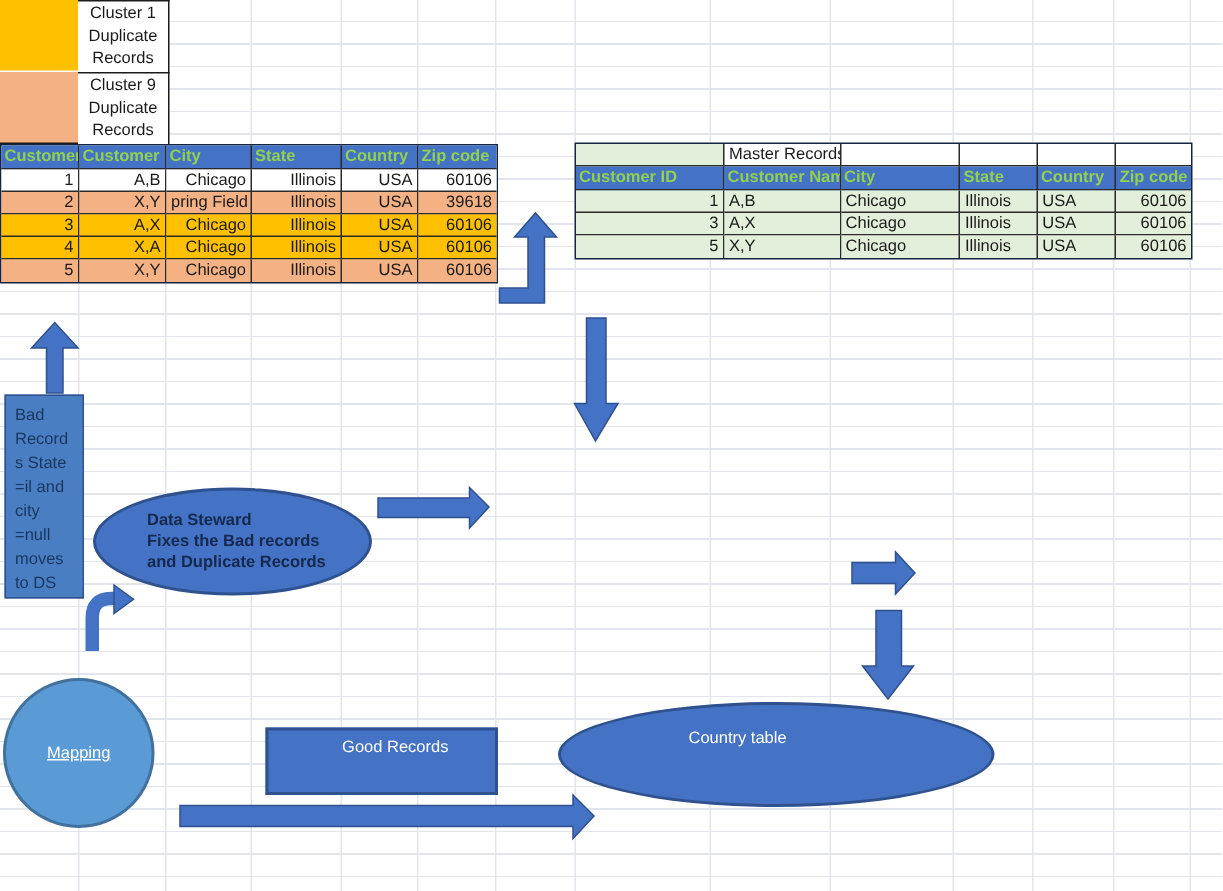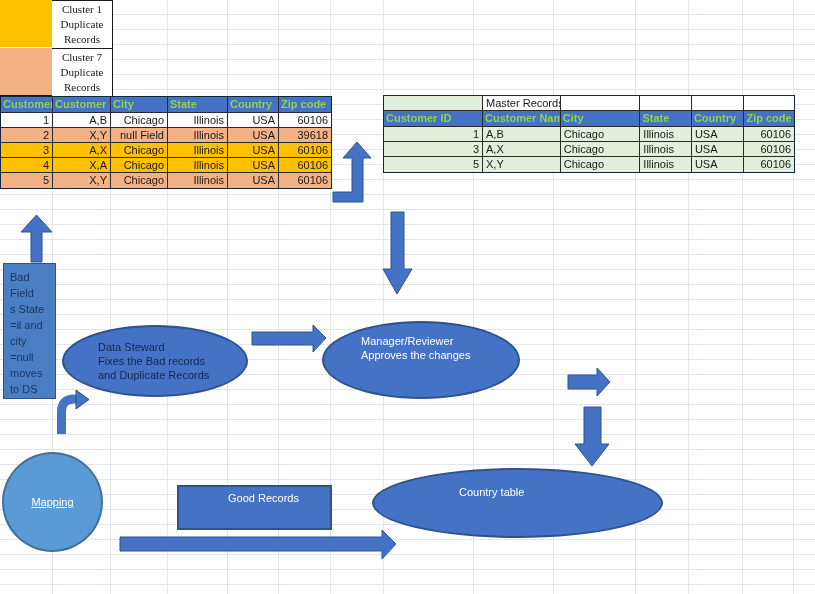--- a/index.html
+++ b/index.html
@@ -2,21 +2,21 @@
 <html><head>
 <meta charset="utf-8">
 <style>
   html,body{margin:0;padding:0;background:#fff;}
   #canvas{position:relative;width:815px;height:594px;overflow:hidden;
           font-family:"Liberation Sans",sans-serif;font-size:11px;color:#1a1a1a;
           background:repeating-linear-gradient(180deg,#ffffff 0px,#ffffff 14px,#e2e6ec 14px,#e2e6ec 15px);}
   .vline{position:absolute;top:0;bottom:0;width:1px;background:#e2e6ec;z-index:0;}
 
   
-  .legend{position:absolute;left:0;top:0;z-index:2;font-family:Liberation Serif, serif;}
+  .legend{position:absolute;left:0;top:0;z-index:2;}
   .lrow{display:flex;}
   .lswatch{width:52px;height:47px;border-bottom:1px solid #1a1a1a;}
   .llabel{width:60px;height:47px;border:1px solid #1a1a1a;border-left:none;background:#fff;
           display:flex;align-items:center;justify-content:center;text-align:center;
           white-space:pre-line;line-height:15px;}
   .lrow:first-child .llabel{border-bottom:none;}
   .lrow:first-child .lswatch{border-bottom:none;}
 
   
   .xtable{position:absolute;z-index:2;border:1px solid #15243f;background:#fff;}
@@ -35,21 +35,21 @@
   .mc0{width:102px;} .mc1{width:80px;} .mc2{width:82px;} .mc3{width:53px;} .mc4{width:54px;} .mc5{width:51px;}
   .mtitle-green{background:#E2EFDA;}
   .mrow .tcell{background:#E2EFDA;}
 
   
   .shape{position:absolute;z-index:2;box-sizing:border-box;}
   #bad-note{left:3px;top:263px;width:53px;height:136px;background:#4A7EC2;border:1px solid #2F528F;
             color:#17375E;line-height:16px;padding:5px 0 0 6px;white-space:pre-line;}
   .ellipse{border-radius:50%;background:#4472C4;border:2px solid #2F528F;
            display:flex;align-items:center;}
-  #ds-ellipse{left:62px;top:325px;width:186px;height:72px;color:#14294d;}
+  #ds-ellipse{left:62px;top:325px;width:186px;height:72px;color:#14294d;font-weight:bold;}
   #ds-ellipse .etext{margin-left:34px;white-space:pre-line;line-height:14px;}
   #mgr-ellipse{left:322px;top:321px;width:198px;height:78px;color:#fff;}
   #mgr-ellipse .etext{margin-left:37px;white-space:pre-line;line-height:14px;transform:translateY(-12px);}
   #mapping-circle{left:2px;top:452px;width:101px;height:100px;background:#5B9BD5;border:2px solid #41719C;
                   color:#fff;justify-content:center;text-decoration:underline;}
   #good-rect{left:177px;top:485px;width:155px;height:45px;background:#4472C4;border:2px solid #2F528F;
              color:#fff;display:flex;align-items:center;justify-content:center;padding-left:18px;}
   #good-rect .etext{transform:translateY(-10px);}
   #target-ellipse{left:372px;top:468px;width:291px;height:70px;color:#fff;}
   #target-ellipse .etext{position:absolute;left:85px;top:16px;white-space:nowrap;}
@@ -81,21 +81,21 @@
 
   <div class="legend">
     <div class="lrow">
       <div class="lswatch" style="background:#FFC000"></div>
       <div class="llabel">Cluster 1
 Duplicate
 Records</div>
     </div>
     <div class="lrow">
       <div class="lswatch" style="background:#F4B183"></div>
-      <div class="llabel">Cluster 7
+      <div class="llabel">Cluster 9
 Duplicate
 Records</div>
     </div>
   </div>
 
   <div class="xtable" id="cluster-table">
     <div class="trow">
       <div class="tcell hcell cl0 l">Customer</div>
       <div class="tcell hcell cl1 l">Customer N</div>
       <div class="tcell hcell cl2 l">City</div>
@@ -110,21 +110,21 @@
           <div class="tcell cl1 r" style="background: rgb(255, 255, 255);">A,B</div>
           <div class="tcell cl2 r" style="background: rgb(255, 255, 255);">Chicago</div>
           <div class="tcell cl3 r" style="background: rgb(255, 255, 255);">Illinois</div>
           <div class="tcell cl4 r" style="background: rgb(255, 255, 255);">USA</div>
           <div class="tcell cl5 r" style="background: rgb(255, 255, 255);">60106</div>
         </div>
 
         <div class="trow">
           <div class="tcell cl0 r" style="background: rgb(244, 177, 131);">2</div>
           <div class="tcell cl1 r" style="background: rgb(244, 177, 131);">X,Y</div>
-          <div class="tcell cl2 r" style="background: rgb(244, 177, 131);">null Field</div>
+          <div class="tcell cl2 r" style="background: rgb(244, 177, 131);">pring Field</div>
           <div class="tcell cl3 r" style="background: rgb(244, 177, 131);">Illinois</div>
           <div class="tcell cl4 r" style="background: rgb(244, 177, 131);">USA</div>
           <div class="tcell cl5 r" style="background: rgb(244, 177, 131);">39618</div>
         </div>
 
         <div class="trow">
           <div class="tcell cl0 r" style="background: rgb(255, 192, 0);">3</div>
           <div class="tcell cl1 r" style="background: rgb(255, 192, 0);">A,X</div>
           <div class="tcell cl2 r" style="background: rgb(255, 192, 0);">Chicago</div>
           <div class="tcell cl3 r" style="background: rgb(255, 192, 0);">Illinois</div>
@@ -194,38 +194,34 @@
           <div class="tcell mc1 l">X,Y</div>
           <div class="tcell mc2 l">Chicago</div>
           <div class="tcell mc3 l">Illinois</div>
           <div class="tcell mc4 l">USA</div>
           <div class="tcell mc5 r">60106</div>
         </div>
       </div>
   </div>
 
   <div class="shape" id="bad-note">Bad
-Field
+Record
 s State
 =il and
 city
 =null
 moves
 to DS</div>
 
   <div class="shape ellipse" id="ds-ellipse">
     <div class="etext">Data Steward
 Fixes the Bad records
 and Duplicate Records</div>
   </div>
 
-  <div class="shape ellipse" id="mgr-ellipse">
-    <div class="etext">Manager/Reviewer
-Approves the changes</div>
-  </div>
 
   <div class="shape ellipse" id="mapping-circle">
     <div class="etext">Mapping</div>
   </div>
 
   <div class="shape" id="good-rect">
     <div class="etext">Good Records</div>
   </div>
 
   <div class="shape ellipse" id="target-ellipse">

